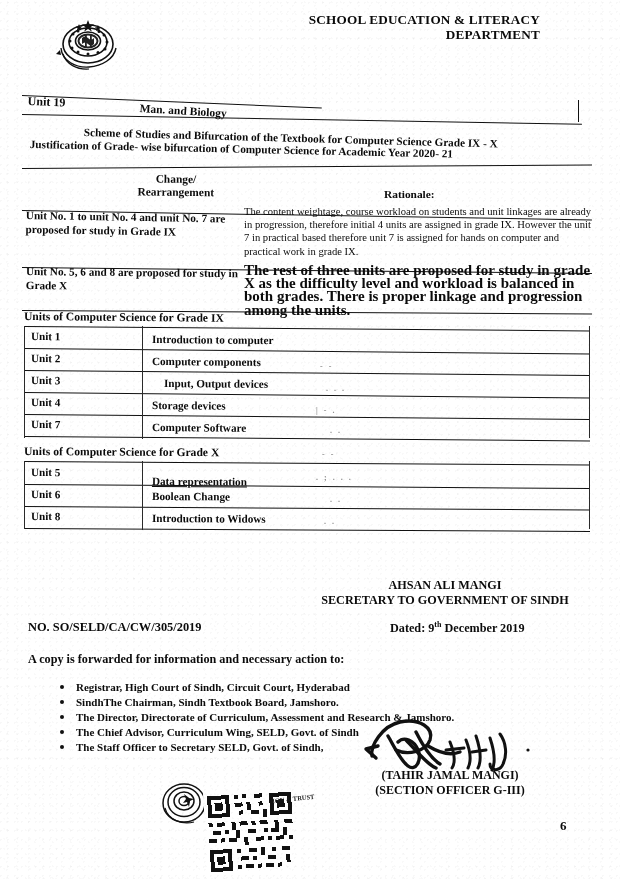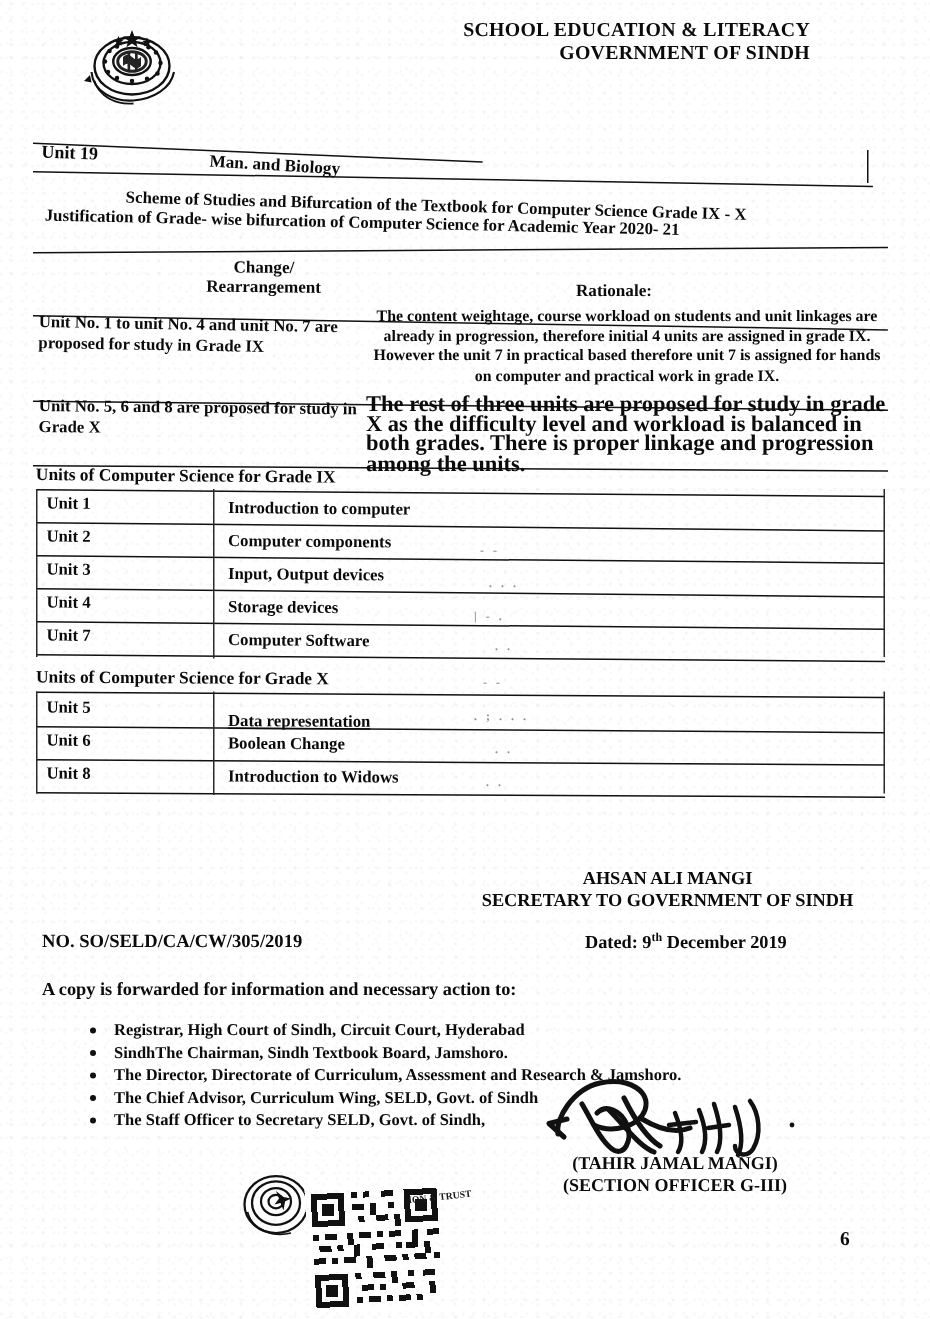--- a/index.html
+++ b/index.html
@@ -101,21 +101,21 @@
     font-size:11.2px;line-height:14px;font-weight:bold;
     transform:rotate(1.0deg);transform-origin:left top;
   }
   .rt .c2{
     position:absolute;left:4px;top:104px;width:214px;
     font-size:11.2px;line-height:14px;font-weight:bold;
     transform:rotate(0.6deg);transform-origin:left top;
   }
   .rt .r1{
     position:absolute;left:222px;top:45px;width:348px;
-    font-size:10.6px;line-height:13.2px;font-weight:bold;text-align:center;
+    font-size:10.6px;line-height:13.2px;font-weight:normal;
   }
   .rt .r2{
     position:absolute;left:222px;top:104px;width:348px;
     font-size:15px;line-height:13.2px;font-weight:bold;
   }
 
   
   .secttl{
     position:absolute;font-size:11.6px;font-weight:bold;
     transform-origin:left top;
@@ -195,21 +195,21 @@
         <circle cx="26" cy="38" r="1.5"></circle>
           <circle cx="46" cy="38.5" r="1.5"></circle>
         <circle cx="36" cy="40" r="1.5"></circle>
       </g>
       <path d="M8 36 l-4 4 5 1z" fill="#111"></path>
     </svg>
   </div>
 
   <div class="hdr">
     <div>SCHOOL EDUCATION &amp; LITERACY</div>
-    <div>GOVERNMENT OF SINDH</div>
+    <div>DEPARTMENT</div>
   </div>
 
 
   <div class="strip">
     <div class="l1"></div>
     <div class="l2"></div>
     <div class="vr"></div>
     <div class="u19">Unit 19</div>
     <div class="mb">Man. and Biology</div>
   </div>
@@ -250,21 +250,21 @@
     <div class="vl" style="left:118px;top:0px;height:113px;"></div>
     <div class="vl" style="left:565px;top:0px;height:112px;"></div>
 
     <div class="cu" style="left:7px;top:4px;transform:rotate(0.5deg);">Unit 1</div>
     <div class="ct" style="left:128px;top:7px;transform:rotate(0.5deg);">Introduction to computer</div>
 
     <div class="cu" style="left:7px;top:26px;transform:rotate(0.5deg);">Unit 2</div>
     <div class="ct" style="left:128px;top:29px;transform:rotate(0.5deg);">Computer components</div>
 
     <div class="cu" style="left:7px;top:48px;transform:rotate(0.5deg);">Unit 3</div>
-    <div class="ct" style="left:128px;top:51px;transform:rotate(0.5deg);">Input, Output devices</div>
+    <div class="ct" style="left:140px;top:51px;transform:rotate(0.5deg);">Input, Output devices</div>
 
     <div class="cu" style="left:7px;top:70px;transform:rotate(0.5deg);">Unit 4</div>
     <div class="ct" style="left:128px;top:73px;transform:rotate(0.5deg);">Storage devices</div>
 
     <div class="cu" style="left:7px;top:92px;transform:rotate(0.5deg);">Unit 7</div>
     <div class="ct" style="left:128px;top:95px;transform:rotate(0.5deg);">Computer Software</div>
 
     <div class="ghost" style="left:296px;top:36px;">- -</div>
     <div class="ghost" style="left:302px;top:58px;">. . .</div>
     <div class="ghost" style="left:292px;top:80px;">| - .</div>

